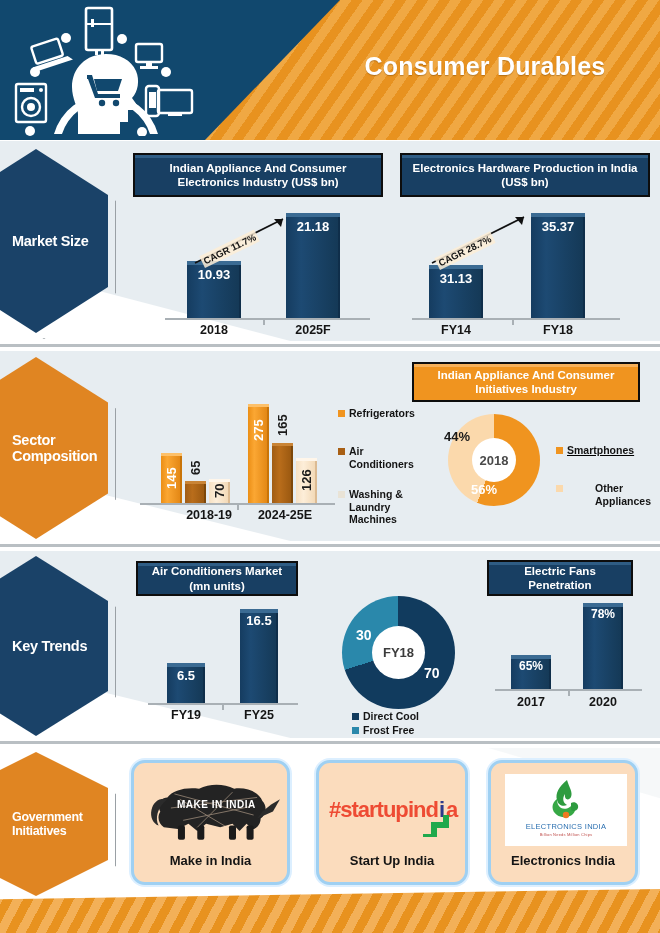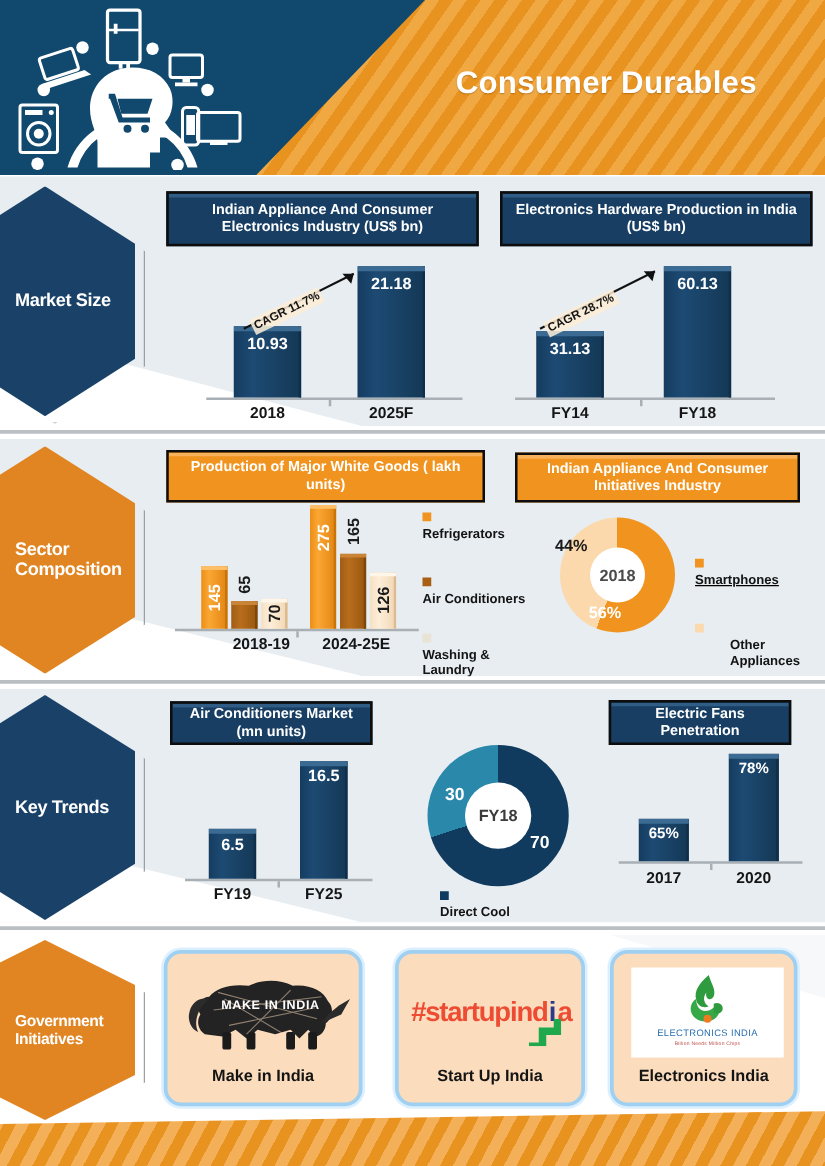--- a/index.html
+++ b/index.html
@@ -83,21 +83,21 @@
 
   .cagr-wrap { position:absolute; }
   .cagr-txt {
     position:absolute; font-size:9.5px; font-weight:bold; color:#141414;
     transform:rotate(-26deg); transform-origin:left bottom; white-space:nowrap;
     background:rgba(253,237,214,.85); padding:1px 2px;
   }
 
   
   .legend { position:absolute; }
-  .lg-row { display:flex; align-items:flex-start; gap:4px; margin-bottom:2px;flex-direction:column; }
+  .lg-row { display:flex; align-items:flex-start; gap:4px; margin-bottom:2px; }
   .sw { width:7px; height:7px; flex:0 0 7px; margin-top:3px; }
   .lg-txt { font-size:10.5px; font-weight:bold; color:#141414; line-height:1.18; }
 
   
   .donut { position:absolute; border-radius:50%; }
   .donut-hole {
     position:absolute; border-radius:50%; background:#fff;
     display:flex; align-items:center; justify-content:center;
   }
   .donut-hole span { font-weight:bold; }
@@ -221,21 +221,21 @@
       </div>
     </div>
 
     <div class="ctitle navy" style="left:400px; top:12px; width:250px; height:44px;">Electronics Hardware Production in India (US$ bn)</div>
     <div>
       <div class="axis" style="left:412px; top:177px; width:208px;"></div>
       <div class="tick" style="left:512px; top:179px;"></div>
       <div class="bar bar-navy" style="left:429px; top:124px; width:54px; height:53px;"></div>
       <div class="bar-val" style="left:429px; top:130px; width:54px;">31.13</div>
       <div class="bar bar-navy" style="left:531px; top:72px; width:54px; height:105px;"></div>
-      <div class="bar-val" style="left:531px; top:78px; width:54px;">60.13</div>
+      <div class="bar-val" style="left:531px; top:78px; width:54px;">35.37</div>
       <div class="cat" style="left:429px; top:182px; width:54px;">FY14</div>
       <div class="cat" style="left:531px; top:182px; width:54px;">FY18</div>
       <div class="cagr-wrap" style="left:428px; top:68px; width:110px; height:62px;">
         <svg width="110" height="62" style="position:absolute;left:0;top:0;">
           <line x1="4" y1="54" x2="96" y2="8" stroke="#111" stroke-width="1.6"></line>
           <polygon points="96,8 87,8 94,16" fill="#111"></polygon>
         </svg>
         <div class="cagr-txt" style="left:12px; top:48px;">CAGR 28.7%</div>
       </div>
     </div>
@@ -246,21 +246,20 @@
     <div class="sec-bg"></div>
     <div class="sec-wedge"></div>
 
     <div class="hexwrap" style="top:6px; height:182px;">
       <div class="hex-outline"></div>
       <div class="hex-solid hex-orange">
         <div class="hex-label">Sector Composition</div>
       </div>
     </div>
 
-    <div class="ctitle orange" style="left:133px; top:9px; width:255px; height:42px;">Production of Major White Goods ( lakh units)</div>
     <div>
       <div class="axis" style="left:140px; top:152px; width:195px;"></div>
       <div class="tick" style="left:237px; top:154px;"></div>
 
       <div class="bar bar-orange" style="left:161px; top:102px; width:21px; height:50px;"></div>
       <div class="bar-val rot" style="left:161px; top:106px; width:21px; height:42px; display:flex; align-items:center; justify-content:center;">145</div>
       <div class="bar bar-brown" style="left:185px; top:130px; width:21px; height:22px;"></div>
       <div class="bar-val rot dark" style="left:185px; top:104px; width:21px; height:26px; display:flex; align-items:center; justify-content:center;">65</div>
       <div class="bar bar-cream" style="left:209px; top:128px; width:21px; height:24px;"></div>
       <div class="bar-val rot dark" style="left:209px; top:130px; width:21px; height:20px; display:flex; align-items:center; justify-content:center;">70</div>

